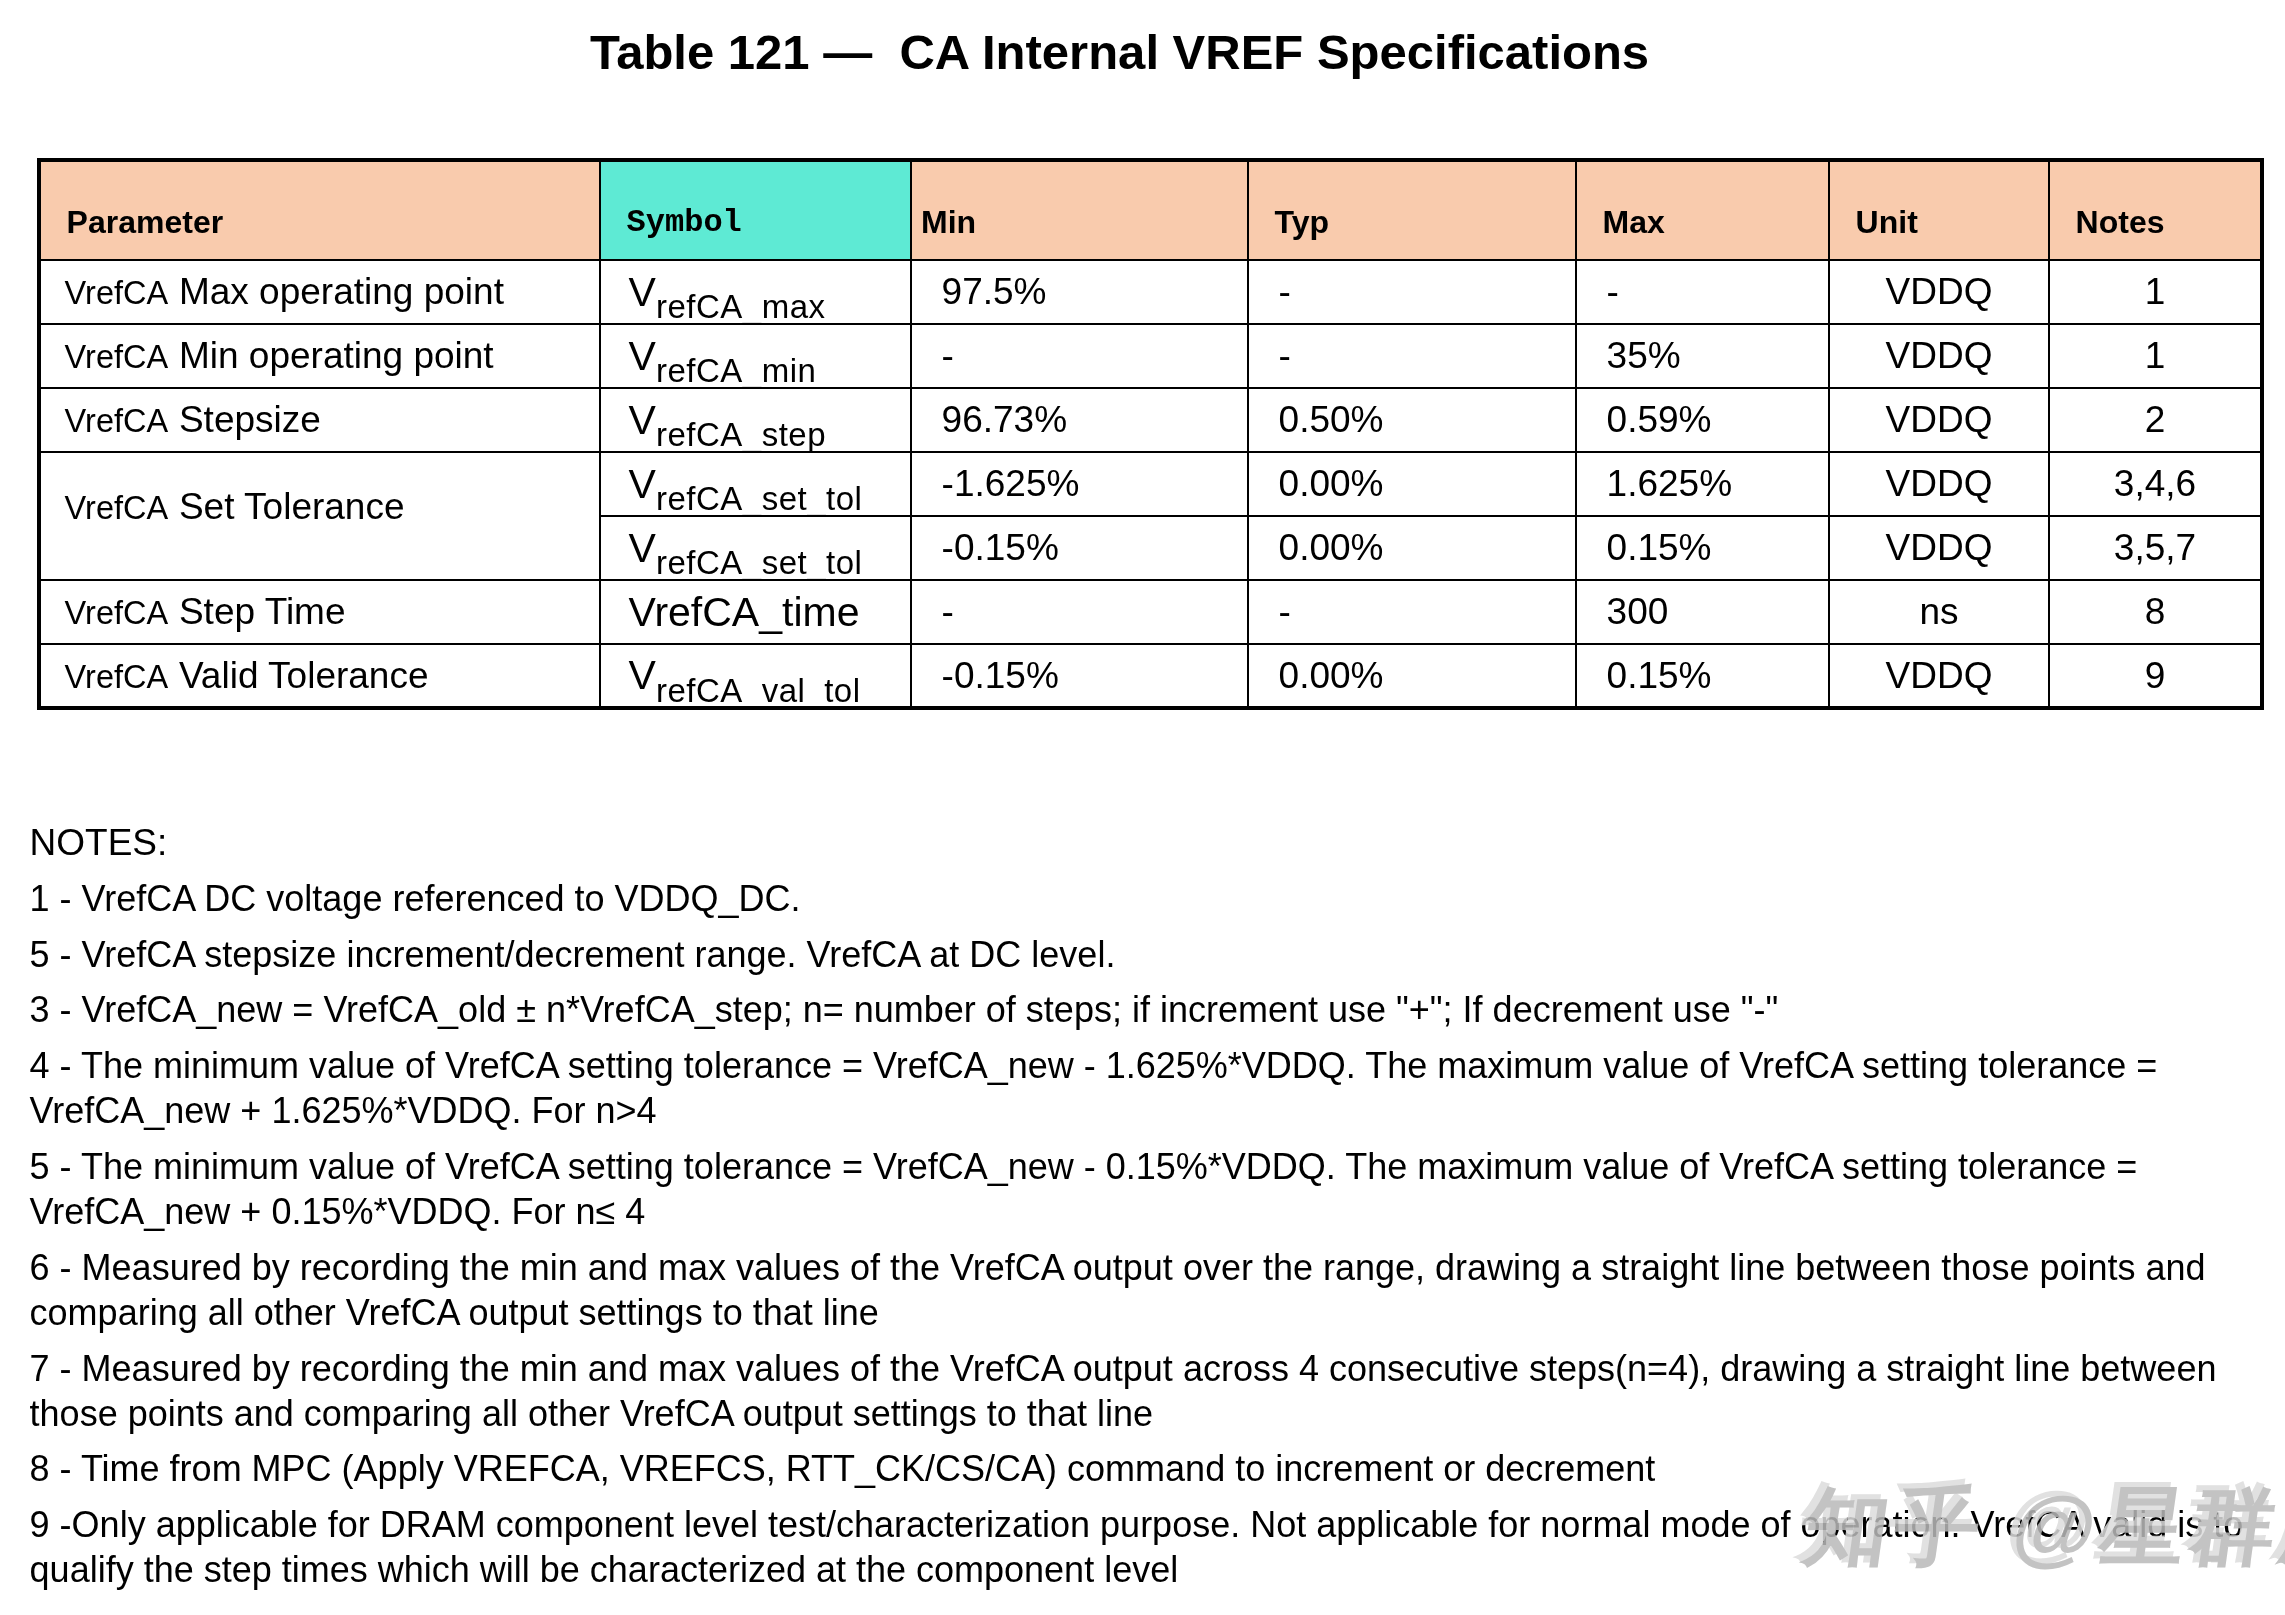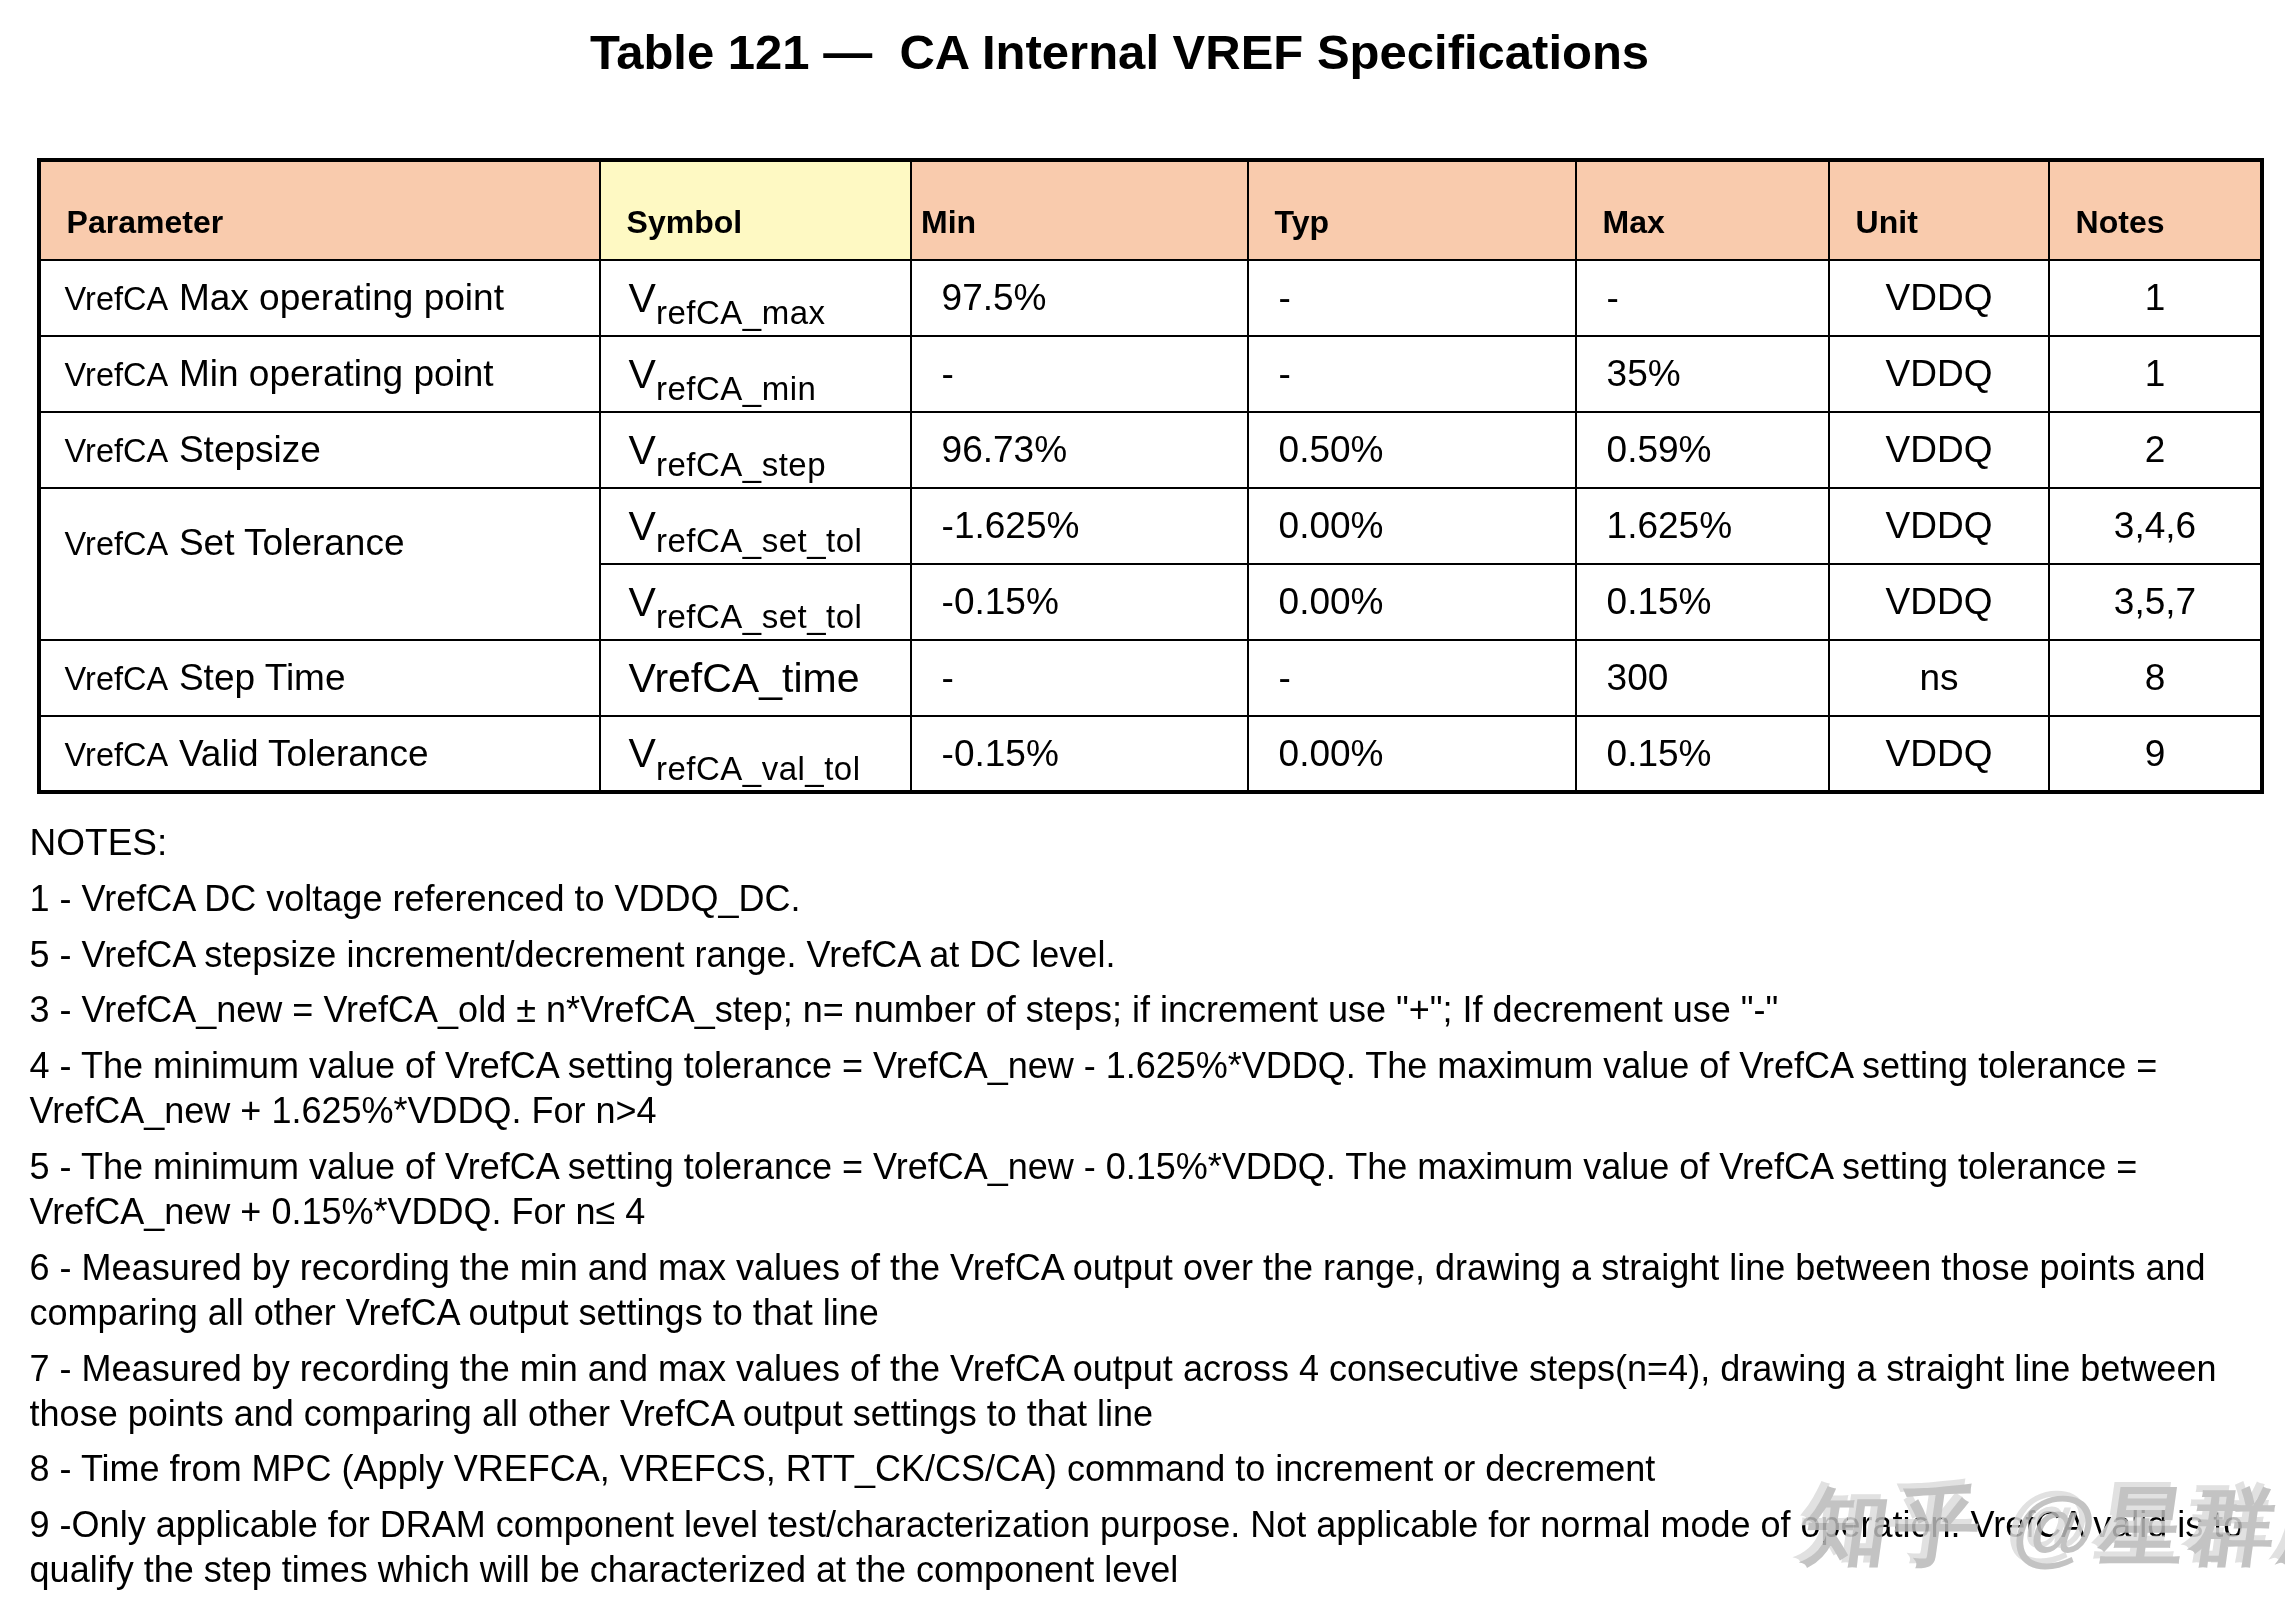--- a/index.html
+++ b/index.html
@@ -18,21 +18,21 @@
     position:absolute;left:37px;top:158px;
     width:2222px;border-collapse:collapse;table-layout:fixed;
     border:4.9px solid #000;
   }
   table.spec th, table.spec td{
     border:2px solid #000;
     vertical-align:middle;
     overflow:hidden;
   }
   table.spec thead tr{height:100px;}
-  table.spec tbody tr{height:76px;}
+  table.spec tbody tr{height:64px;}
   th{
     background:#F9CBAD;
     text-align:left;font-size:32px;font-weight:bold;
     padding:23.6px 0 0 25.6px;
   }
   td.param{padding-left:23.6px;font-size:37px;}
   td.param .pfx{font-size:32.5px;margin-right:10.8px;}
   td.param.spanning{vertical-align:top;padding-top:33px;}
   td.sym{padding-left:27.6px;font-size:41px;}
   td.sym .sub{font-size:33px;position:relative;top:12.8px;letter-spacing:0.5px;}
@@ -63,21 +63,21 @@
       <col style="width:311px">
       <col style="width:337px">
     <col style="width:328px">
       <col style="width:253px">
       <col style="width:220px">
     <col style="width:213px">
   </colgroup>
   <thead>
     <tr>
       <th style="background: rgb(249, 203, 173);">Parameter</th>
-      <th style="background: #fef9c3;">Symbol</th>
+      <th style="background: #5eead4; font-family: Liberation Mono, monospace;">Symbol</th>
       <th style="background: rgb(249, 203, 173); padding-left: 9px;">Min</th>
       <th style="background: rgb(249, 203, 173);">Typ</th>
       <th style="background: rgb(249, 203, 173);">Max</th>
       <th style="background: rgb(249, 203, 173);">Unit</th>
       <th style="background: rgb(249, 203, 173);">Notes</th>
     </tr>
   </thead>
   <tbody>
     <tr>
       <td class="param"><span class="pfx">VrefCA</span><span class="rest">Max operating point</span></td>

